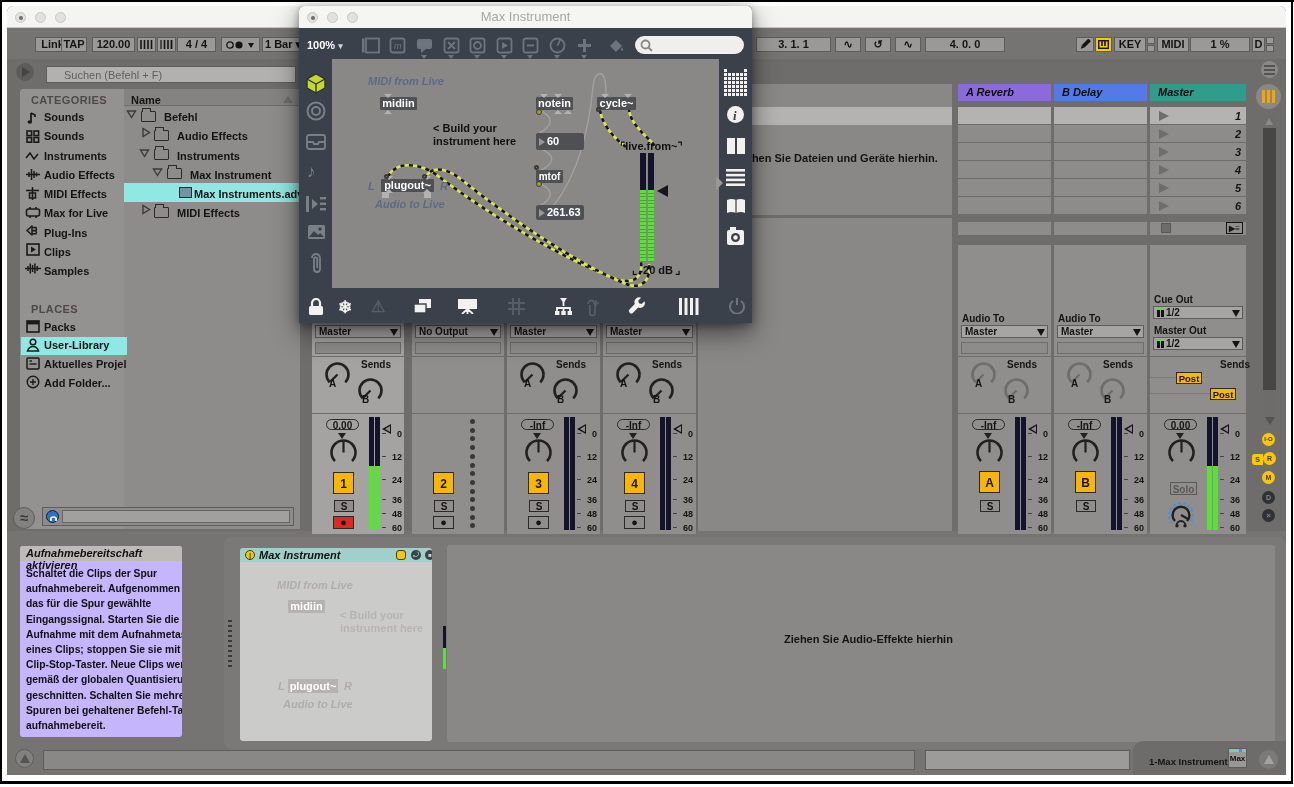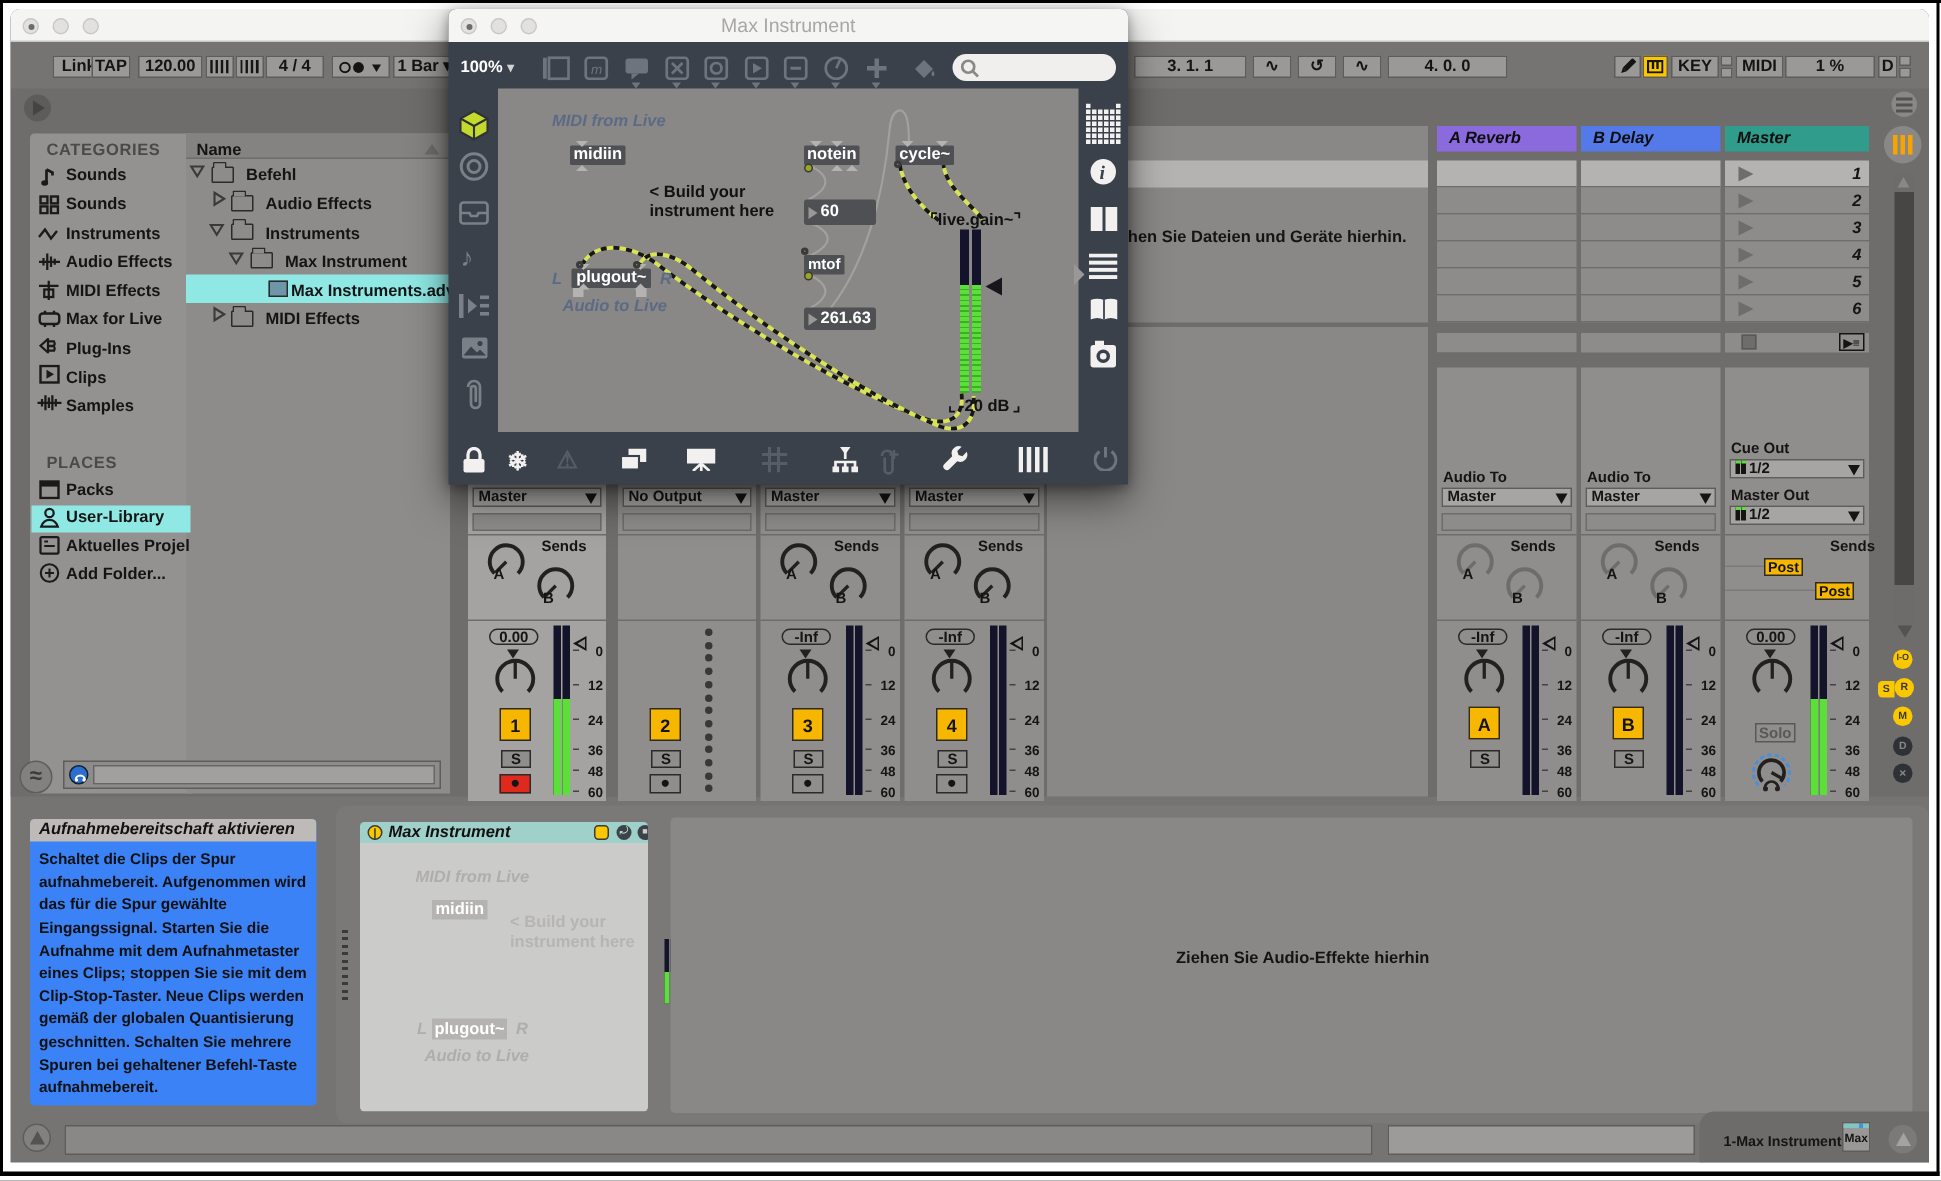--- a/index.html
+++ b/index.html
@@ -112,20 +112,21 @@
   <div class="a btn" style="left:1150px;top:31px;width:32px;height:15px">MIDI</div>
   <div class="a btn" style="left:1183px;top:31px;width:60px;height:15px">1 %</div>
   <div class="a btn" style="left:1245px;top:31px;width:13px;height:15px">D</div>
   <div class="a btn" style="left:1259px;top:31px;width:8px;height:7px"></div>
   <div class="a btn" style="left:1259px;top:39px;width:8px;height:7px"></div>
 
   <div class="a" style="left:0;top:53px;width:1279px;height:472px;background:#6f6d6b"></div>
 
   <div class="a" style="left:9px;top:57px;width:18px;height:18px;border-radius:50%;background:#5e5c5a"></div>
   <div class="a" style="left:15px;top:61px;width:0;height:0;border-left:8px solid #464442;border-top:5px solid transparent;border-bottom:5px solid transparent"></div>
+  <div class="a" style="left:39px;top:60px;width:250px;height:17px;background:#b3b1af;border:1px solid #5f5d5b;font-size:11px;color:#62605e;line-height:16px;padding-left:17px">Suchen (Befehl + F)</div>
 
   <div class="a" style="left:13px;top:83px;width:108px;height:440px;background:#949290;border-radius:3px 0 0 3px"></div>
   <div class="a" style="left:117px;top:83px;width:176px;height:440px;background:#8e8c8a"></div>
   <div class="a" style="left:117px;top:83px;width:176px;height:17px;background:#858381;border-bottom:1px solid #6f6d6b"></div>
   <div class="a itxt" style="left:24px;top:88px;color:#4c4a48;letter-spacing:0.4px">CATEGORIES</div>
   <div class="a itxt" style="left:124px;top:88px">Name</div>
   <div class="a" style="left:276px;top:90px;width:0;height:0;border-bottom:7px solid #6f6d6b;border-left:5px solid transparent;border-right:5px solid transparent"></div>
   <div id="cats">
     <div class="a itxt" style="left:37px;top:105px">Sounds</div>
     <div class="a itxt" style="left:37px;top:124px">Sounds</div>
@@ -610,21 +611,21 @@
     <div class="a" style="left:1258px;top:411px;width:0;height:0;border-top:8px solid #55534f;border-left:5px solid transparent;border-right:5px solid transparent"></div>
     <div class="a" style="left:1255px;top:427px;width:13px;height:13px;border-radius:50%;background:#fbc800;color:#3c3a38;font-size:6px;font-weight:bold;text-align:center;line-height:13px">I-O</div>
     <div class="a" style="left:1245px;top:448px;width:11px;height:11px;border-radius:3px 0 0 3px;background:#fbc800;color:#3c3a38;font-size:7px;font-weight:bold;text-align:center;line-height:11px">S</div>
     <div class="a" style="left:1256px;top:446px;width:13px;height:13px;border-radius:50%;background:#fbc800;color:#3c3a38;font-size:7px;font-weight:bold;text-align:center;line-height:13px">R</div>
     <div class="a" style="left:1255px;top:465px;width:13px;height:13px;border-radius:50%;background:#fbc800;color:#3c3a38;font-size:7px;font-weight:bold;text-align:center;line-height:13px">M</div>
     <div class="a" style="left:1255px;top:485px;width:13px;height:13px;border-radius:50%;background:#2e3236;color:#8a8886;font-size:7px;font-weight:bold;text-align:center;line-height:13px">D</div>
     <div class="a" style="left:1255px;top:503px;width:13px;height:13px;border-radius:50%;background:#2e3236;color:#8a8886;font-size:8px;font-weight:bold;text-align:center;line-height:13px">×</div>
   </div>
 
   <div id="bottom">
-    <div class="a" style="left:13px;top:540px;width:191px;height:191px;background:#3b82f6;border-radius:3px;overflow:hidden">
+    <div class="a" style="left:13px;top:540px;width:162px;height:191px;background:#c4b5fd;border-radius:3px;overflow:hidden">
       <div style="height:14px;background:#bdbab8;font-size:11px;font-weight:bold;font-style:italic;padding:1px 0 0 6px;color:#111">Aufnahmebereitschaft aktivieren</div>
       <div style="padding:5px 0 0 6px;font-size:10.3px;font-weight:bold;color:#111;line-height:15.2px;white-space:nowrap">Schaltet die Clips der Spur<br>aufnahmebereit. Aufgenommen wird<br>das für die Spur gewählte<br>Eingangssignal. Starten Sie die<br>Aufnahme mit dem Aufnahmetaster<br>eines Clips; stoppen Sie sie mit dem<br>Clip-Stop-Taster. Neue Clips werden<br>gemäß der globalen Quantisierung<br>geschnitten. Schalten Sie mehrere<br>Spuren bei gehaltener Befehl-Taste<br>aufnahmebereit.</div>
     </div>
     <div class="a" style="left:217px;top:531px;width:1062px;height:212px;background:#7b7977;border-radius:8px"></div>
     <div class="a" style="left:221px;top:614px;width:4px;height:47px;background:repeating-linear-gradient(#3c3a38 0 2px,transparent 2px 5px)"></div>
 
     <div class="a" style="left:233px;top:542px;width:192px;height:193px;border-radius:3px;overflow:hidden">
       <div style="height:14px;background:#9fd0c9;position:relative">
         <div class="a" style="left:5px;top:2px;width:10px;height:10px;border-radius:50%;background:#fbc800;border:1px solid #3c3a38;color:#3c3a38;font-size:8px;font-weight:bold;text-align:center;line-height:10px">|</div>
         <div class="a" style="left:19px;top:1px;font-size:11px;font-weight:bold;font-style:italic;color:#111">Max Instrument</div>
@@ -753,21 +754,21 @@
     <div class="mbox" style="left:204px;top:38px;width:37px">notein</div>
     <div class="mbox" style="left:265px;top:38px;width:39px">cycle~</div>
     <div class="a" style="left:101px;top:63px;font-size:11px;font-weight:bold;color:#111;line-height:13px">&lt; Build your<br>instrument here</div>
     <div class="mnum" style="left:204px;top:74px;width:48px;height:17px;line-height:17px"><span class="ntri" style="top:5px"></span><b>60</b></div>
     <div class="mbox" style="left:204px;top:111px;width:27px;font-size:10px">mtof</div>
     <div class="mnum" style="left:204px;top:146px;width:48px"><span class="ntri"></span><b>261.63</b></div>
     <div class="mbox" style="left:49px;top:120px;width:53px">plugout~</div>
     <div class="a" style="left:36px;top:121px;font-size:11px;font-weight:bold;font-style:italic;color:#5c6b85">L</div>
     <div class="a" style="left:108px;top:121px;font-size:11px;font-weight:bold;font-style:italic;color:#5c6b85">R</div>
     <div class="a" style="left:43px;top:139px;font-size:11px;font-weight:bold;font-style:italic;color:#5c6b85">Audio to Live</div>
-    <div class="a" style="left:288px;top:81px;font-size:11px;font-weight:bold;color:#111">⌜live.gain~⌝</div>
+    <div class="a" style="left:288px;top:81px;font-size:11px;font-weight:bold;color:#111">⌜live.from~⌝</div>
     <div class="a" style="left:308px;top:94px;width:6px;height:109px;background:#13132b"></div>
     <div class="a" style="left:316px;top:94px;width:6px;height:109px;background:#13132b"></div>
     <div class="a" style="left:308px;top:131px;width:6px;height:72px;background:repeating-linear-gradient(#5ddf3a 0 2.6px,#3fae27 2.6px 3.6px)"></div>
     <div class="a" style="left:316px;top:131px;width:6px;height:72px;background:repeating-linear-gradient(#5ddf3a 0 2.6px,#3fae27 2.6px 3.6px)"></div>
     <div class="a" style="left:325px;top:126px;width:0;height:0;border-right:11px solid #16161c;border-top:6px solid transparent;border-bottom:6px solid transparent"></div>
     <div class="a" style="left:300px;top:205px;font-size:11px;font-weight:bold;color:#111">⌞ -20 dB ⌟</div>
 
     <div class="a nubd" style="left:52px;top:35px"></div>
       <div class="a nubu" style="left:52px;top:51px"></div>
     <div class="a nubd" style="left:208px;top:35px"></div>

